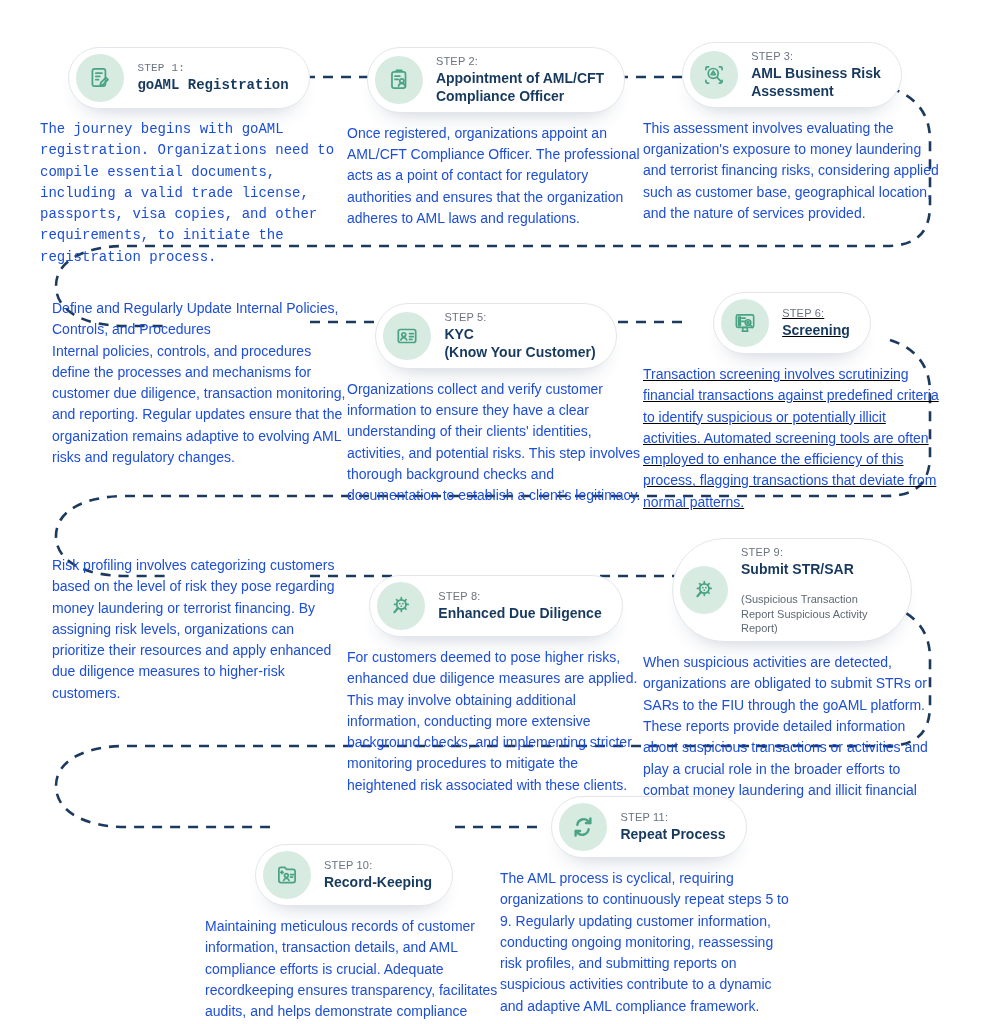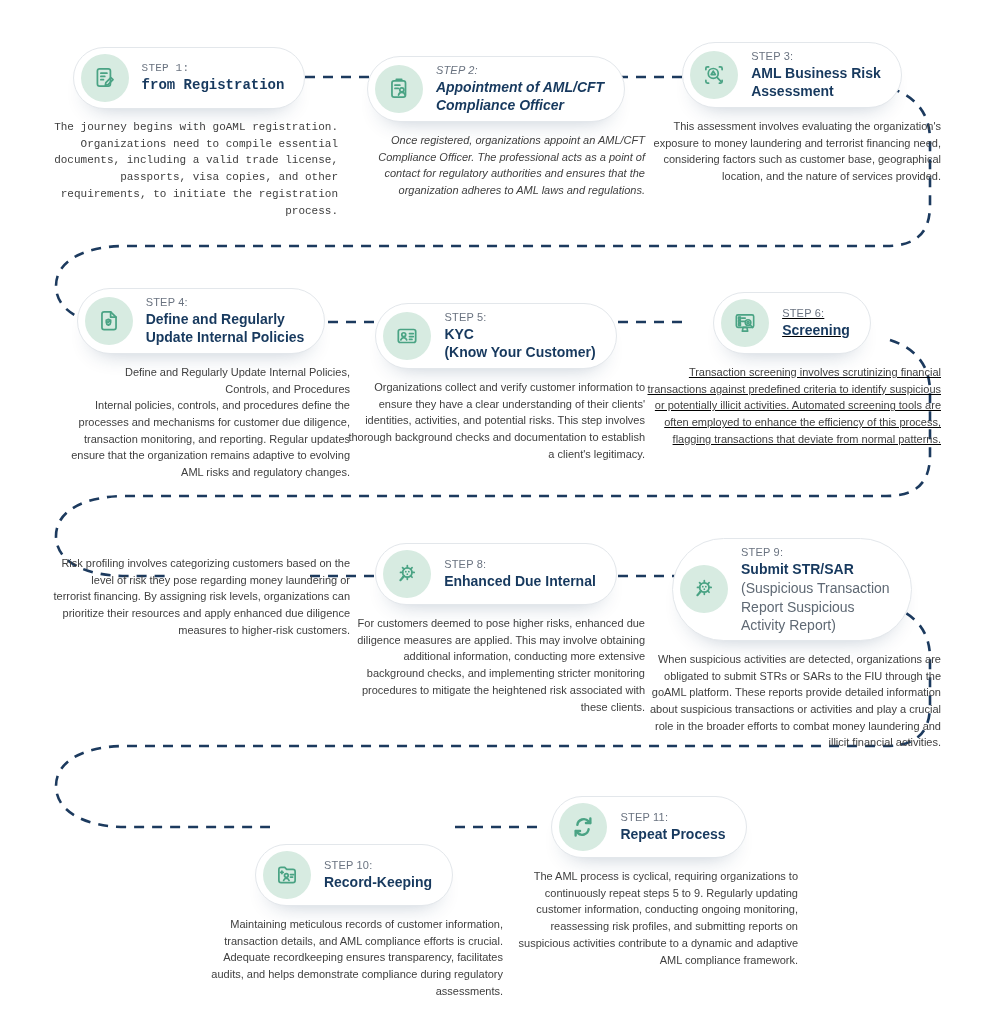--- a/index.html
+++ b/index.html
@@ -16,33 +16,33 @@
     box-shadow:0 14px 22px -16px rgba(23,57,94,.30);
   }
   .icon-circle{
     flex:0 0 auto;width:48px;height:48px;border-radius:50%;
     background:#d7ebe1;display:flex;align-items:center;justify-content:center;
   }
   .icon-circle svg{display:block;}
   .pill-text{display:flex;flex-direction:column;justify-content:center;}
   .step-label{font-size:11px;color:#6a7380;letter-spacing:.2px;line-height:1.35;}
   .step-title{font-size:14px;font-weight:bold;color:#17395e;line-height:1.32;}
-  .step-subtitle{font-size:14px;color:#5f6974;line-height:1.3;max-width:150px;margin-top:1px;}
+  .step-subtitle{font-size:11px;color:#5f6974;line-height:1.3;max-width:150px;margin-top:14px;}
   .desc{
-    margin-top:10px;font-size:11px;line-height:1.52;color:#404040;
-    text-align:right;white-space:pre-line;
+    margin-top:10px;font-size:14px;line-height:1.52;color:#1d4ed8;
+    text-align:left;white-space:pre-line;
   }
   #s1{left:40px;top:47px;width:298px;font-family:Liberation Mono, monospace;}
-  #s2{left:347px;top:56px;width:298px;font-style:italic;}
+  #s2{left:347px;top:47px;width:298px;}
   #s3{left:643px;top:42px;width:298px;}
   #s4{left:52px;top:288px;width:298px;}
   #s5{left:347px;top:303px;width:298px;}
   #s6{left:643px;top:292px;width:298px;text-decoration:underline;}
   #s7{left:52px;top:545px;width:298px;}
-  #s8{left:347px;top:543px;width:298px;}
+  #s8{left:347px;top:575px;width:298px;}
   #s9{left:643px;top:538px;width:298px;}
   #s10{left:205px;top:796px;width:298px;margin-top:48px;}
   #s11{left:492px;top:796px;width:298px;margin-left:8px;}
 </style>
 </head>
 <body>
 
 <div id="canvas">
 
   <svg class="connectors" width="995" height="1024" viewBox="0 0 995 1024" fill="none" stroke="#1c3a5e" stroke-width="2.6" stroke-dasharray="10 8">
@@ -62,21 +62,21 @@
     <div class="pill">
       <div class="icon-circle">
         <svg width="26" height="26" viewBox="0 0 24 24" fill="none" stroke="#4aa384" stroke-width="1.6" stroke-linecap="round" stroke-linejoin="round">
           <rect x="5" y="3.5" width="12" height="16" rx="2"></rect>
           <path d="M8.2 7.5h5.6M8.2 10.5h3.6M8.2 13.5h2.4"></path>
           <path d="M12.8 16.2l4.6-4.6 2 2-4.6 4.6-2.5.5z"></path>
         </svg>
       </div>
       <div class="pill-text">
         <div class="step-label">STEP 1:</div>
-        <div class="step-title">from Registration</div>
+        <div class="step-title">goAML Registration</div>
       </div>
     </div>
     <div class="desc">The journey begins with goAML registration. Organizations need to compile essential documents, including a valid trade license, passports, visa copies, and other requirements, to initiate the registration process.</div>
   </div>
 
   <div class="step" id="s2">
     <div class="pill">
       <div class="icon-circle">
         <svg width="26" height="26" viewBox="0 0 24 24" fill="none" stroke="#4aa384" stroke-width="1.6" stroke-linecap="round" stroke-linejoin="round">
           <rect x="5.5" y="4.5" width="12.5" height="15" rx="2"></rect>
@@ -107,39 +107,24 @@
           <path d="M14.8 14.2l3.6 3.6"></path>
           <path d="M11.3 8.4l1.9 3.2h-3.8z"></path>
         </svg>
       </div>
       <div class="pill-text">
         <div class="step-label">STEP 3:</div>
         <div class="step-title">AML Business Risk</div>
         <div class="step-title">Assessment</div>
       </div>
     </div>
-    <div class="desc">This assessment involves evaluating the organization's exposure to money laundering and terrorist financing need, considering factors such as customer base, geographical location, and the nature of services provided.</div>
+    <div class="desc">This assessment involves evaluating the organization's exposure to money laundering and terrorist financing risks, considering applied such as customer base, geographical location, and the nature of services provided.</div>
   </div>
 
   <div class="step" id="s4">
-    <div class="pill">
-      <div class="icon-circle">
-        <svg width="26" height="26" viewBox="0 0 24 24" fill="none" stroke="#4aa384" stroke-width="1.6" stroke-linecap="round" stroke-linejoin="round">
-          <path d="M5.5 5.5a2 2 0 0 1 2-2h6l5 5v9.5a2 2 0 0 1-2 2h-9a2 2 0 0 1-2-2z"></path>
-          <path d="M13.5 3.5V8.5h5"></path>
-          <path d="M11.5 10.4c.9.7 2 .7 2 .7v2.3c0 1.7-2 2.5-2 2.5s-2-.8-2-2.5v-2.3s1.1 0 2-.7z"></path>
-          <path d="M10.7 12.8l.6.6 1.3-1.4"></path>
-        </svg>
-      </div>
-      <div class="pill-text">
-        <div class="step-label">STEP 4:</div>
-        <div class="step-title">Define and Regularly</div>
-        <div class="step-title">Update Internal Policies</div>
-      </div>
-    </div>
     <div class="desc">Define and Regularly Update Internal Policies,
 Controls, and Procedures
 Internal policies, controls, and procedures define the processes and mechanisms for customer due diligence, transaction monitoring, and reporting. Regular updates ensure that the organization remains adaptive to evolving AML risks and regulatory changes.</div>
   </div>
 
   <div class="step" id="s5">
     <div class="pill">
       <div class="icon-circle">
         <svg width="26" height="26" viewBox="0 0 24 24" fill="none" stroke="#4aa384" stroke-width="1.6" stroke-linecap="round" stroke-linejoin="round">
           <rect x="4" y="6" width="16" height="12" rx="1.8"></rect>
@@ -190,21 +175,21 @@
       <div class="icon-circle">
         <svg width="26" height="26" viewBox="0 0 24 24" fill="none" stroke="#4aa384" stroke-width="1.6" stroke-linecap="round" stroke-linejoin="round">
           <circle cx="12.3" cy="10.6" r="4.3"></circle>
           <path d="M12.3 4.2v2M12.3 15v1.9M6 10.6h2M16.6 10.6h2M7.9 6.2l1.4 1.4M15.3 13.6l1.4 1.4M16.7 6.2l-1.4 1.4M9.3 13.6l-1.4 1.4"></path>
           <path d="M10.9 9.8v.01M13.7 9.8v.01M12.3 12.2v.01"></path>
           <path d="M9 14.4l-3.1 3.3" stroke-width="2"></path>
         </svg>
       </div>
       <div class="pill-text">
         <div class="step-label">STEP 8:</div>
-        <div class="step-title">Enhanced Due Internal</div>
+        <div class="step-title">Enhanced Due Diligence</div>
       </div>
     </div>
     <div class="desc">For customers deemed to pose higher risks, enhanced due diligence measures are applied. This may involve obtaining additional information, conducting more extensive background checks, and implementing stricter monitoring procedures to mitigate the heightened risk associated with these clients.</div>
   </div>
 
   <div class="step" id="s9">
     <div class="pill">
       <div class="icon-circle">
         <svg width="26" height="26" viewBox="0 0 24 24" fill="none" stroke="#4aa384" stroke-width="1.6" stroke-linecap="round" stroke-linejoin="round">
           <circle cx="12.3" cy="10.6" r="4.3"></circle>

